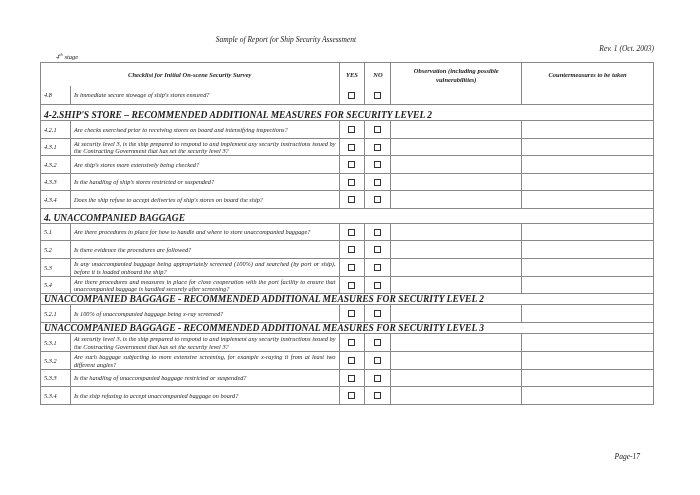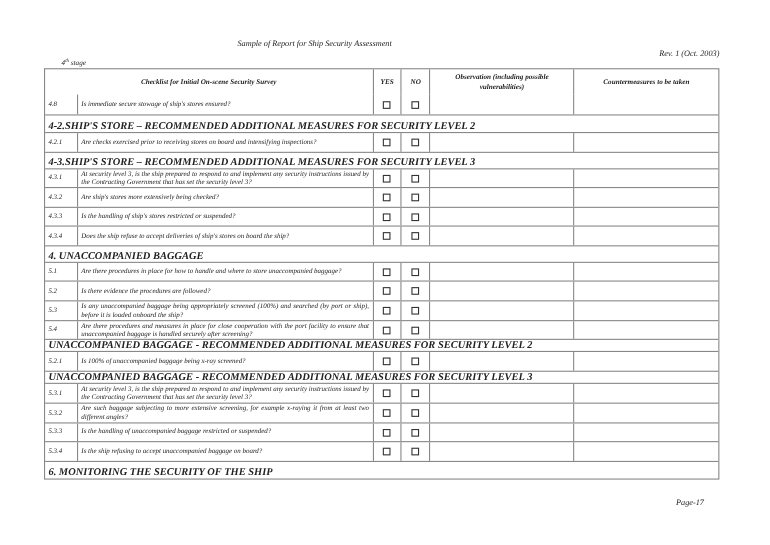--- a/index.html
+++ b/index.html
@@ -91,23 +91,20 @@
         <div class="cell c-q">Are checks exercised prior to receiving stores on board and intensifying inspections?</div>
         <div class="cell c-yes">
           <span class="checkbox"></span>
         </div>
         <div class="cell c-no">
           <span class="checkbox"></span>
         </div>
         <div class="cell c-obs"></div>
         <div class="cell c-cm"></div>
       </div>
-      <div class="row" style="height: 15px;">
-        <div class="section">4-3.SHIP'S STORE – RECOMMENDED ADDITIONAL MEASURES FOR SECURITY LEVEL 3</div>
-      </div>
       <div class="row" style="height: 17px;">
         <div class="cell c-num">4.3.1</div>
         <div class="cell c-q">At security level 3, is the ship prepared to respond to and implement any security instructions issued by the Contracting Government that has set the security level 3?</div>
         <div class="cell c-yes">
           <span class="checkbox"></span>
         </div>
         <div class="cell c-no">
           <span class="checkbox"></span>
         </div>
         <div class="cell c-obs"></div>
@@ -259,19 +256,16 @@
         <div class="cell c-q">Is the ship refusing to accept unaccompanied baggage on board?</div>
         <div class="cell c-yes">
           <span class="checkbox"></span>
         </div>
         <div class="cell c-no">
           <span class="checkbox"></span>
         </div>
         <div class="cell c-obs"></div>
         <div class="cell c-cm"></div>
       </div>
-      <div class="row" style="height: 16px;">
-        <div class="section">6. MONITORING THE SECURITY OF THE SHIP</div>
-      </div>
     </div>
 </div>
 
 <div class="footer">Page-17</div>
 
 </body></html>

